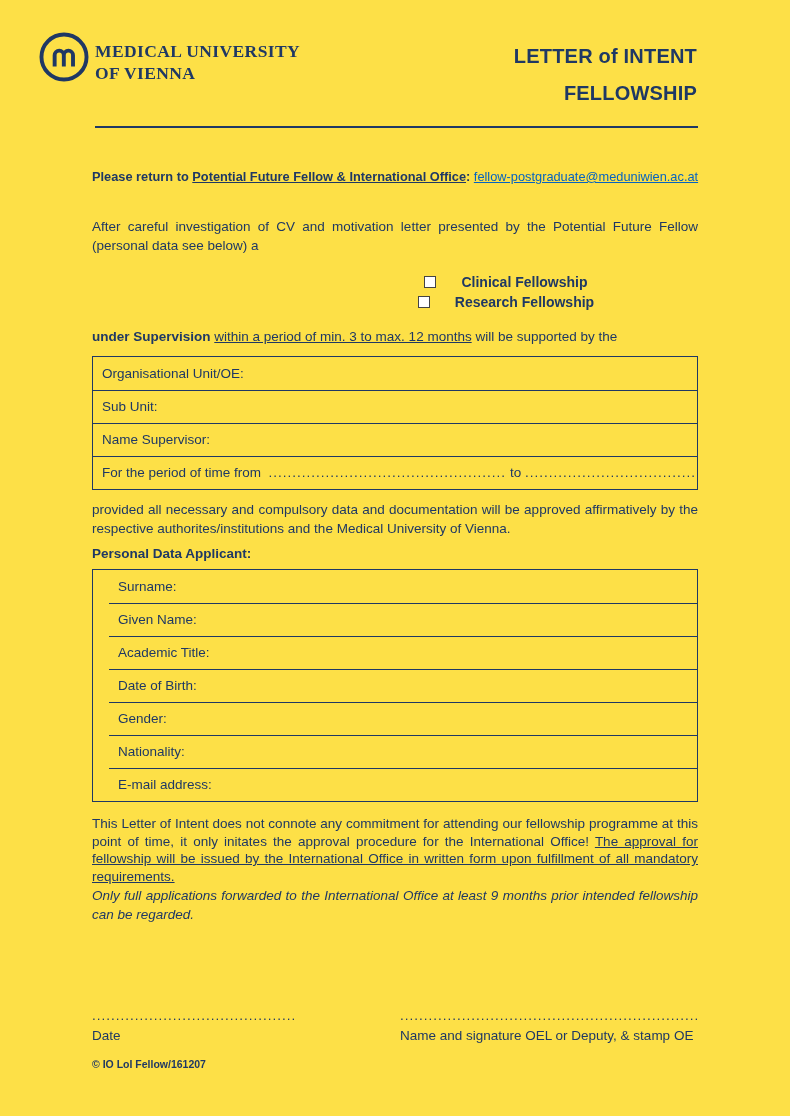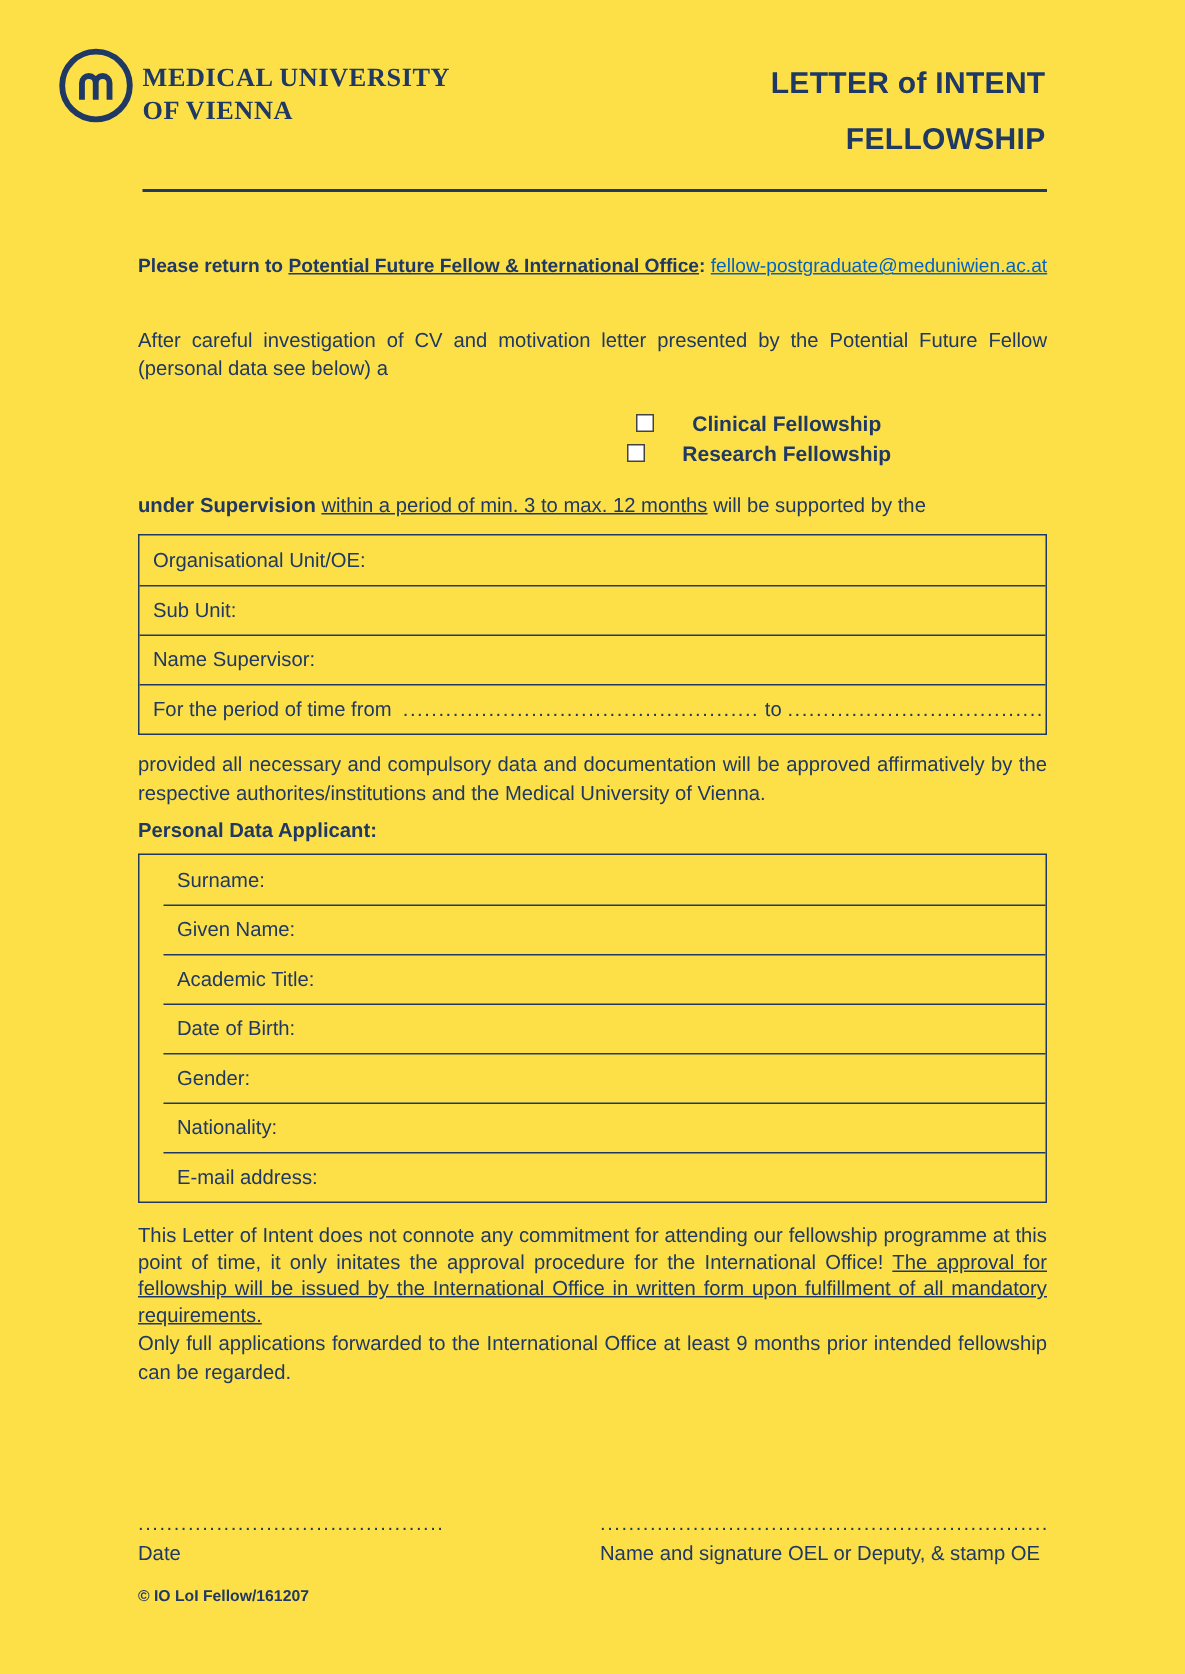--- a/index.html
+++ b/index.html
@@ -34,21 +34,21 @@
   .cb-label { font-weight: bold; font-size: 14px; }
   .supervision { margin-top: 16px; }
   .tbl { border: 1px solid var(--accent, #1f3864); margin-top: 10px; }
   .tbl-row { height: 33px; display: flex; align-items: center; padding-left: 9px; border-top: 1px solid var(--accent, #1f3864); white-space: nowrap; overflow: hidden; }
   .tbl-row:first-child { border-top: none; }
   .dots { letter-spacing: 1px; }
   .provided { margin-top: 10px; text-align: justify; line-height: 19px; }
   .pd-heading { margin-top: 7px; font-weight: bold; }
   .tbl2 { margin-top: 6px; padding-left: 16px; }
   .notice { margin-top: 13px; text-align: justify; line-height: 17.5px; font-weight: normal; }
-  .followup { text-align: justify; line-height: 19px; margin-top: 1px; }
+  .followup { text-align: justify; line-height: 19px; margin-top: 1px; font-style: italic; }
   .signature { position: absolute; left: 92px; top: 1008px; width: 606px; font-size: 13.5px; }
   .sig-left { position: absolute; left: 0; top: 0; width: 210px; }
   .sig-right { position: absolute; left: 308px; top: 0; width: 298px; }
   .sig-dots { white-space: nowrap; overflow: hidden; height: 17px; }
   .sig-label { margin-top: 3px; }
   .footer { position: absolute; left: 92px; top: 1058px; font-size: 10.5px; font-weight: bold; }
 </style>
 </head>
 <body>
 

